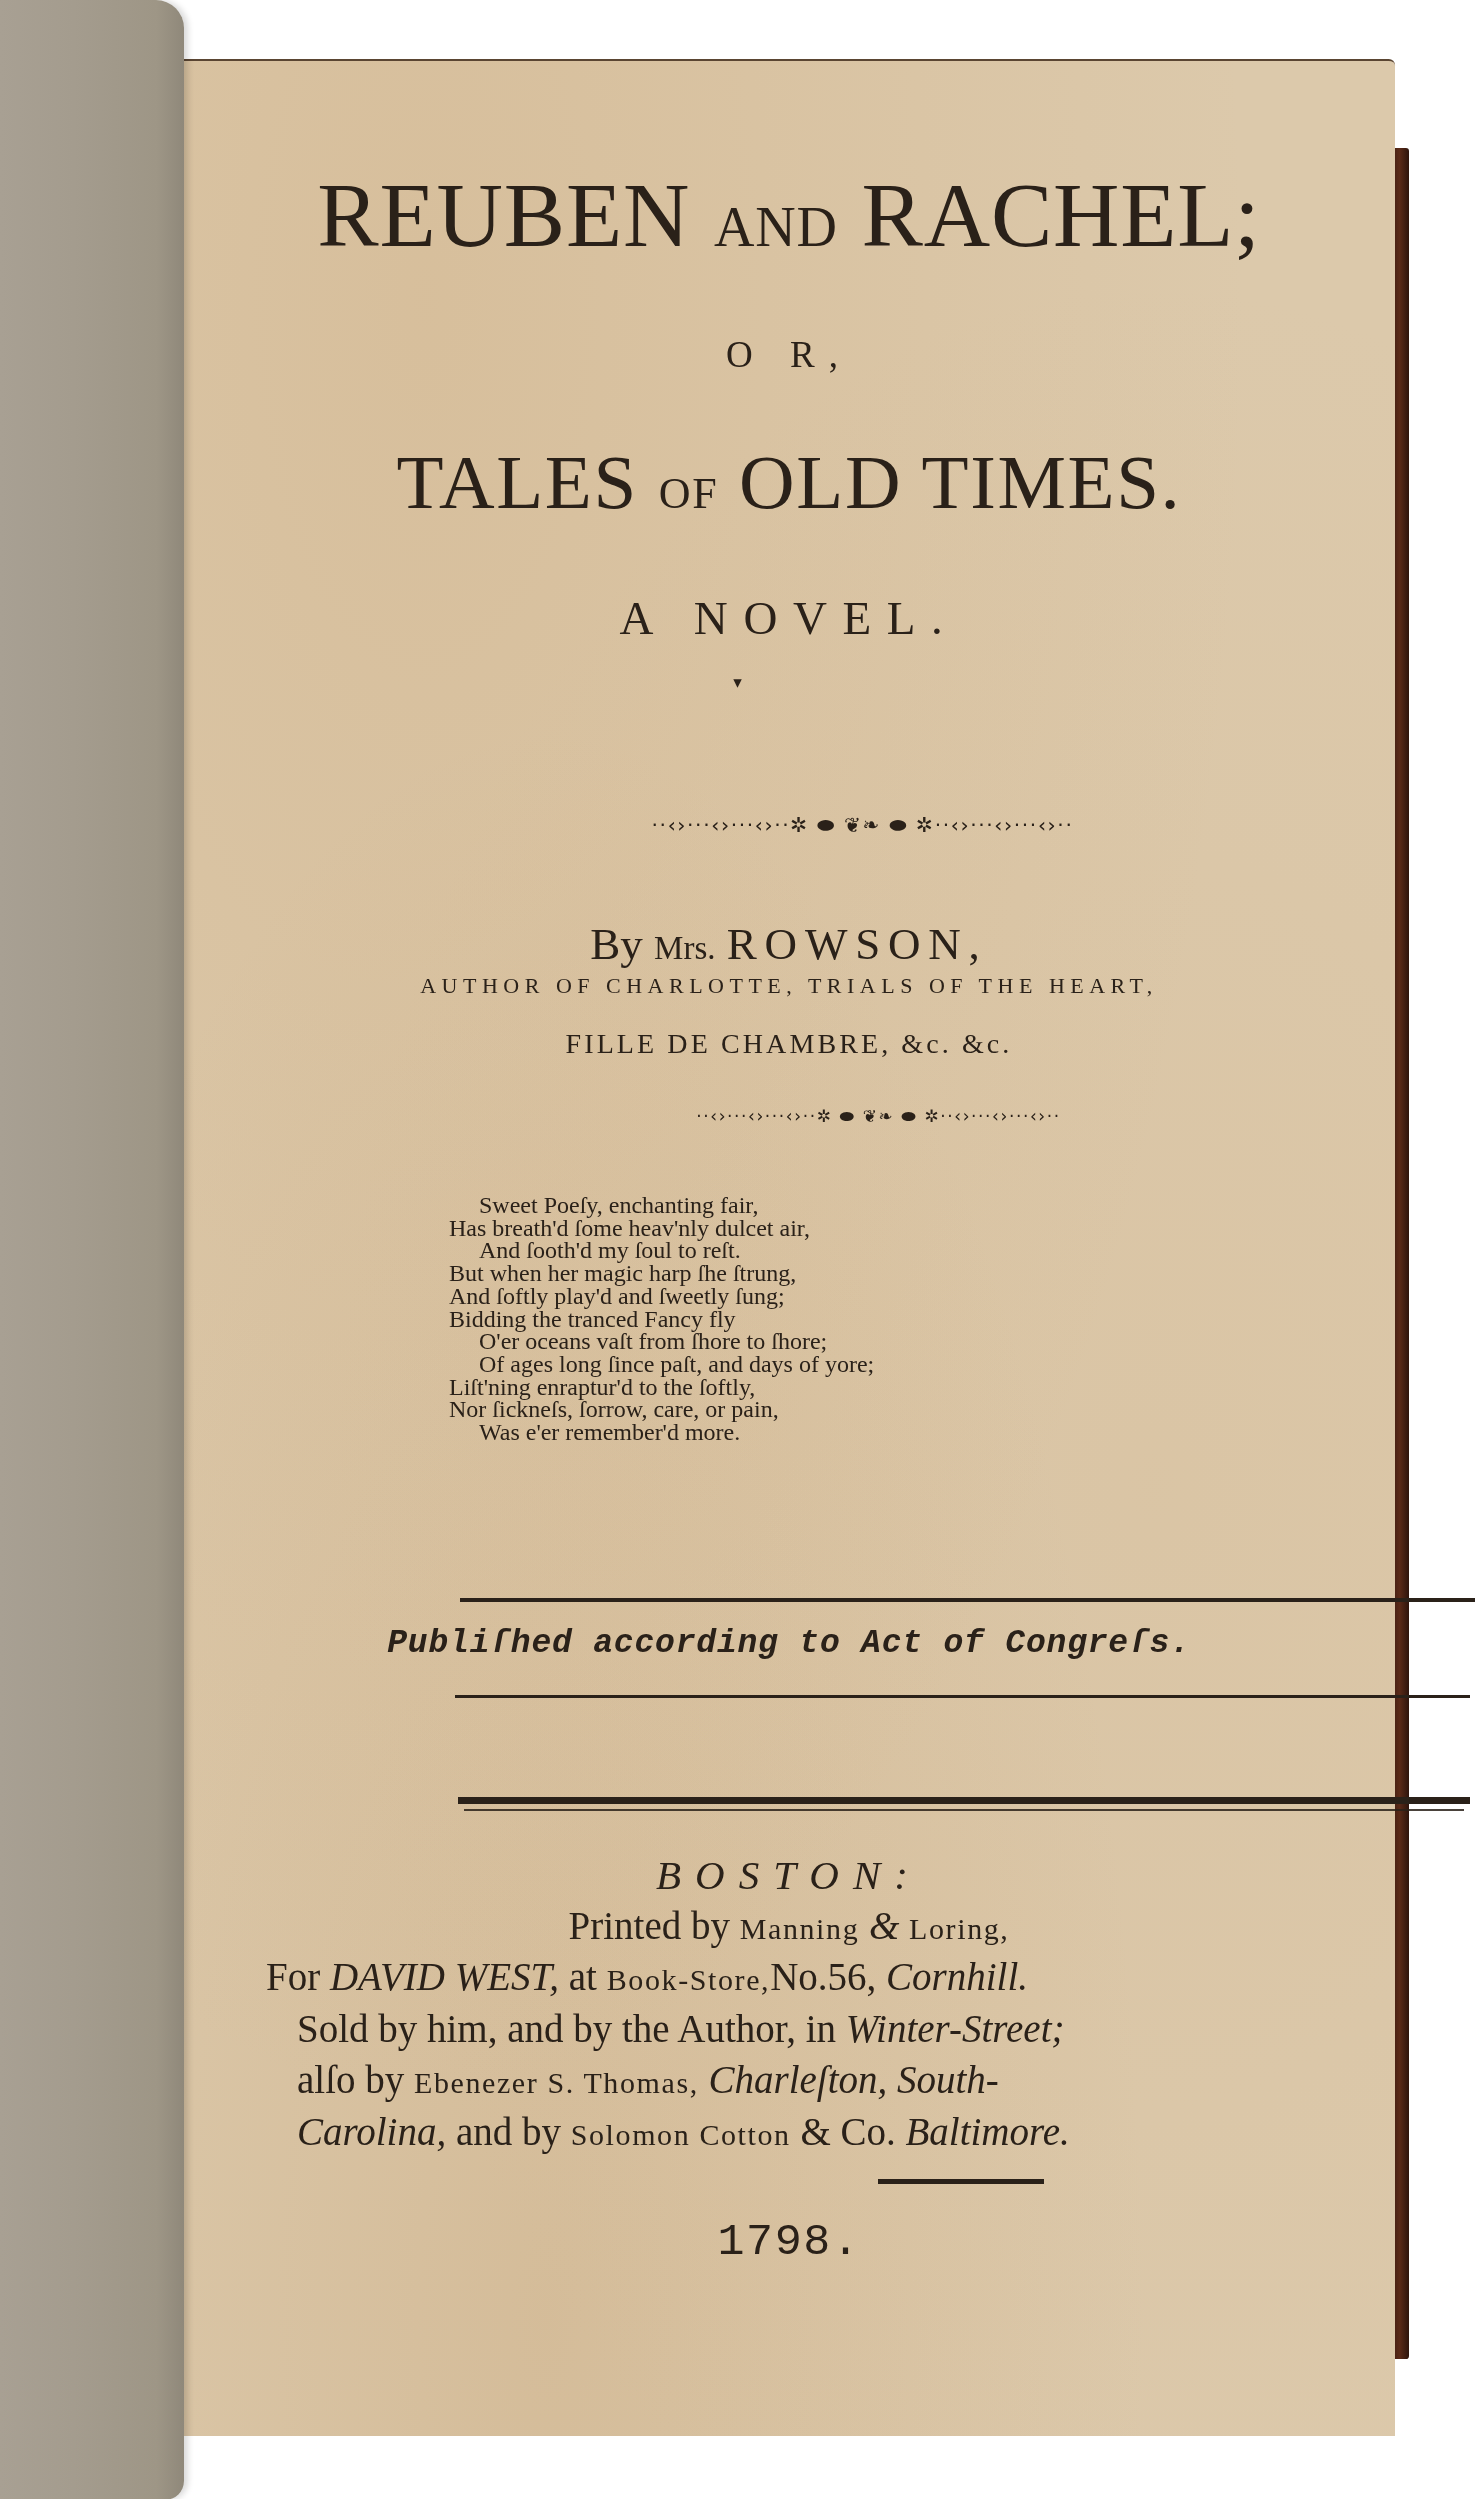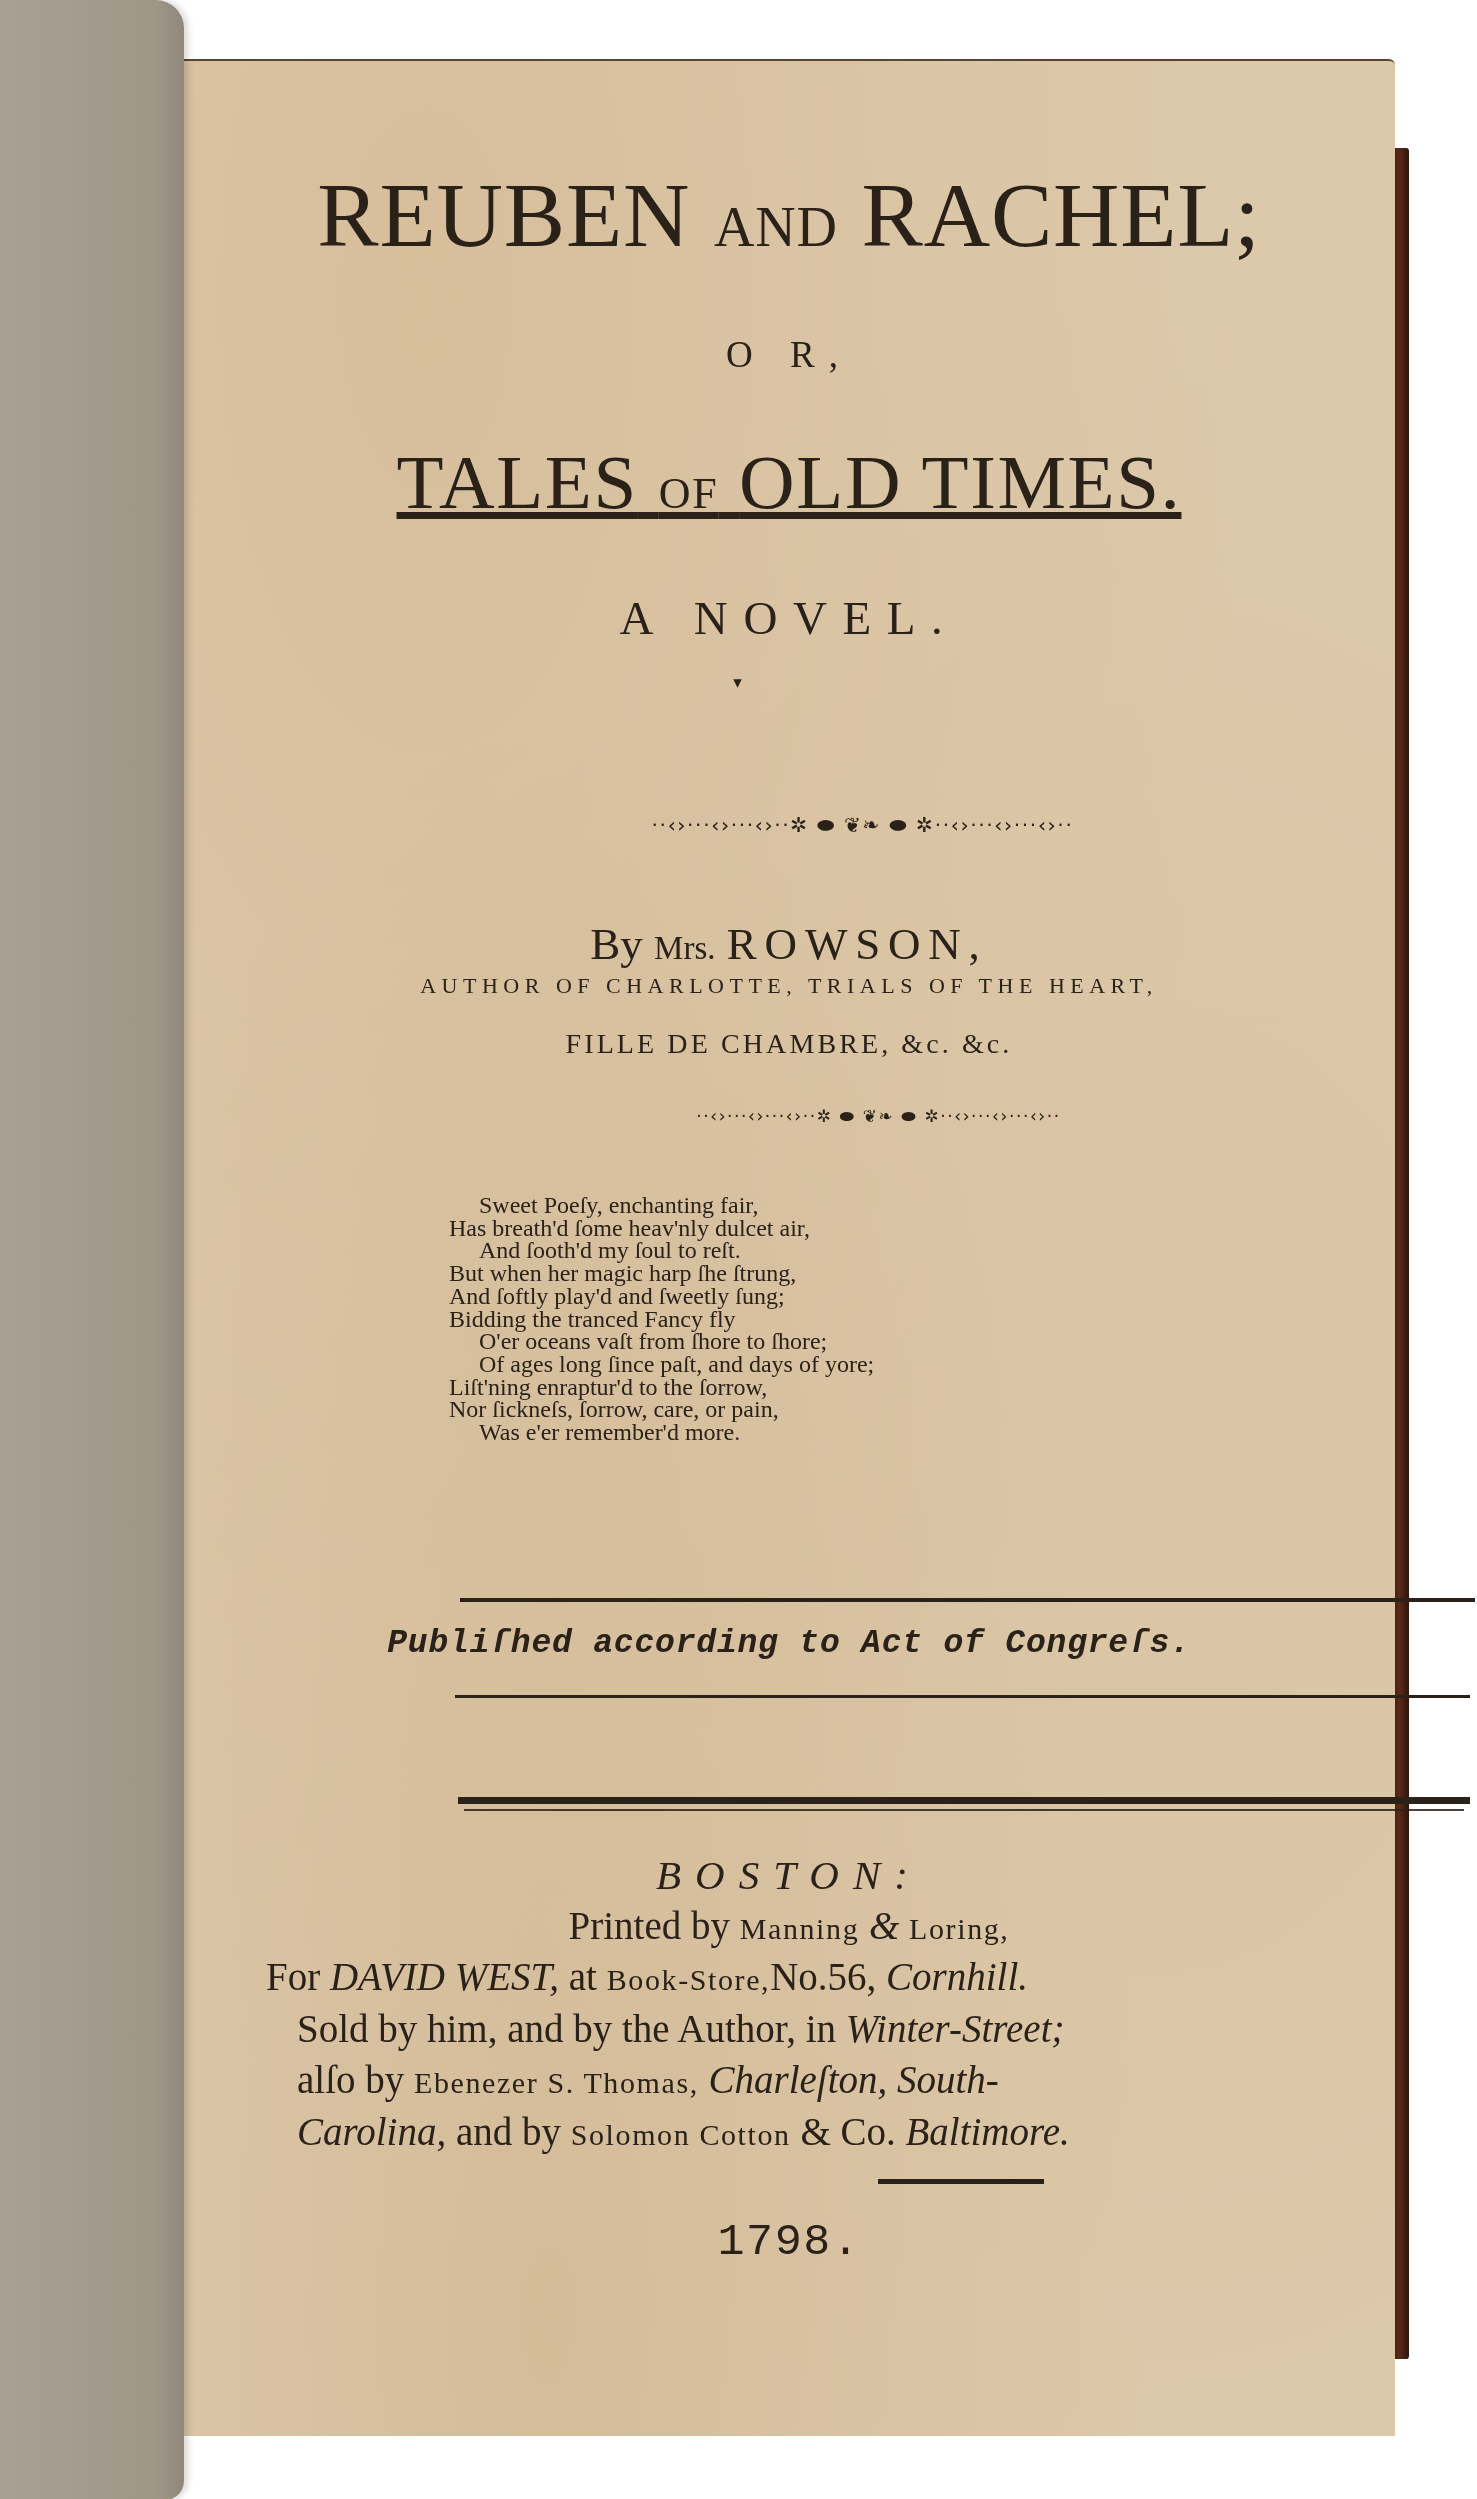--- a/index.html
+++ b/index.html
@@ -40,21 +40,21 @@
 
   .title-main {
     top:108px; font-family:"Liberation Serif","DejaVu Serif",serif;
     font-size:92px; letter-spacing:0.8px; line-height:1;
   }
   .title-main .sc { font-size:56px; }
   .title-or {
     top:272px; font-size:37px; letter-spacing:14px; font-family:"Liberation Serif",serif;
   }
   .title-sub {
-    top:377px; font-size:77px; font-family:"Liberation Serif",serif; letter-spacing:1.6px;text-decoration:underline;
+    top:377px; font-size:77px; font-family:"Liberation Serif",serif; letter-spacing:1.6px;
   }
   .title-sub .sc { font-size:44px; }
   .novel {
     top:530px; font-size:47px; letter-spacing:15.6px; font-family:Liberation Serif, serif;
   }
   .dot-mark { top:611px; left:714px; width:auto; font-size:17px; }
 
   .ornament {
     position:absolute; height:31px; display:flex; align-items:center; justify-content:center; gap:4.7px;
     color:#2a2119; font-size:20.3px; letter-spacing:1.6px;
@@ -149,21 +149,21 @@
 
   <div class="poem ink">
     <div class="line indent">Sweet Poeſy, enchanting fair,</div>
     <div class="line">Has breath'd ſome heav'nly dulcet air,</div>
     <div class="line indent">And ſooth'd my ſoul to reſt.</div>
     <div class="line">But when her magic harp ſhe ſtrung,</div>
     <div class="line">And ſoftly play'd and ſweetly ſung;</div>
     <div class="line">Bidding the tranced Fancy fly</div>
     <div class="line indent">O'er oceans vaſt from ſhore to ſhore;</div>
     <div class="line indent">Of ages long ſince paſt, and days of yore;</div>
-    <div class="line">Liſt'ning enraptur'd to the ſorrow,</div>
+    <div class="line">Liſt'ning enraptur'd to the ſoftly,</div>
     <div class="line">Nor ſickneſs, ſorrow, care, or pain,</div>
     <div class="line indent">Was e'er remember'd more.</div>
   </div>
 
   <div class="rule r1"></div>
   <div class="center ink published">Publiſhed according to Act of Congreſs.</div>
   <div class="rule r2"></div>
   <div class="rule r3"></div>
   <div class="rule r4"></div>
 

